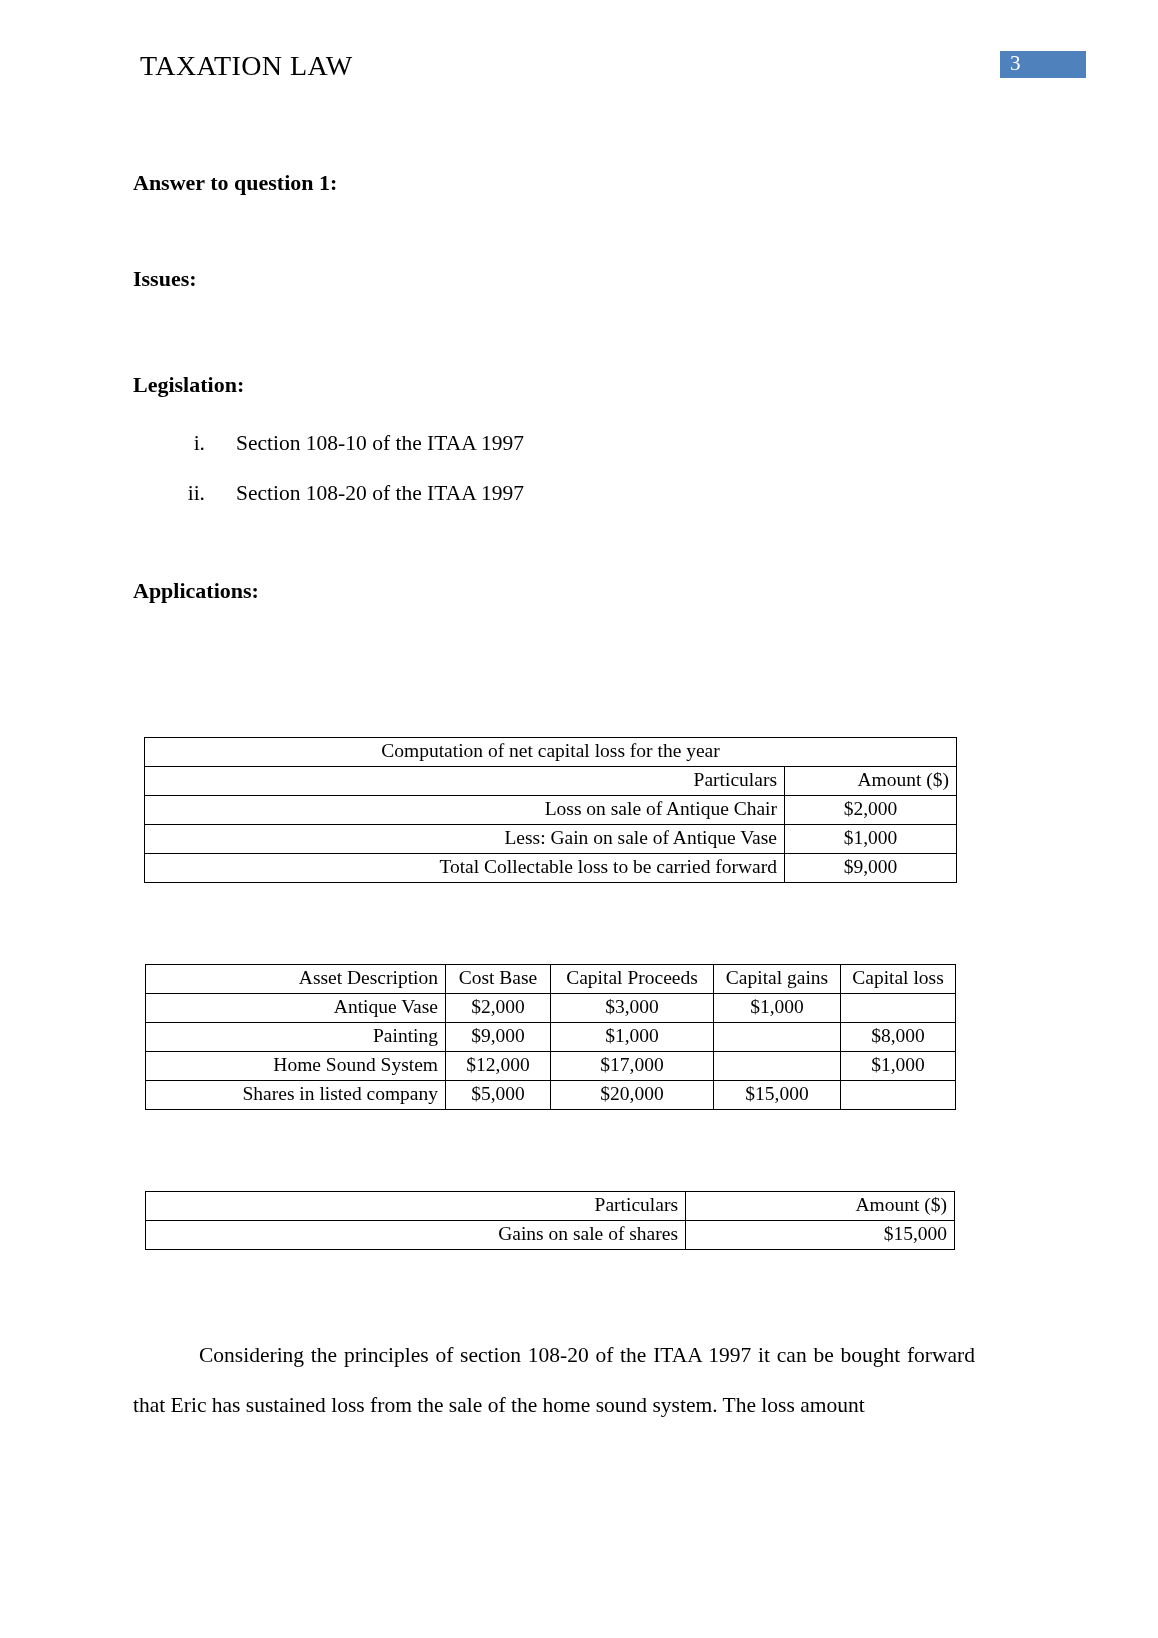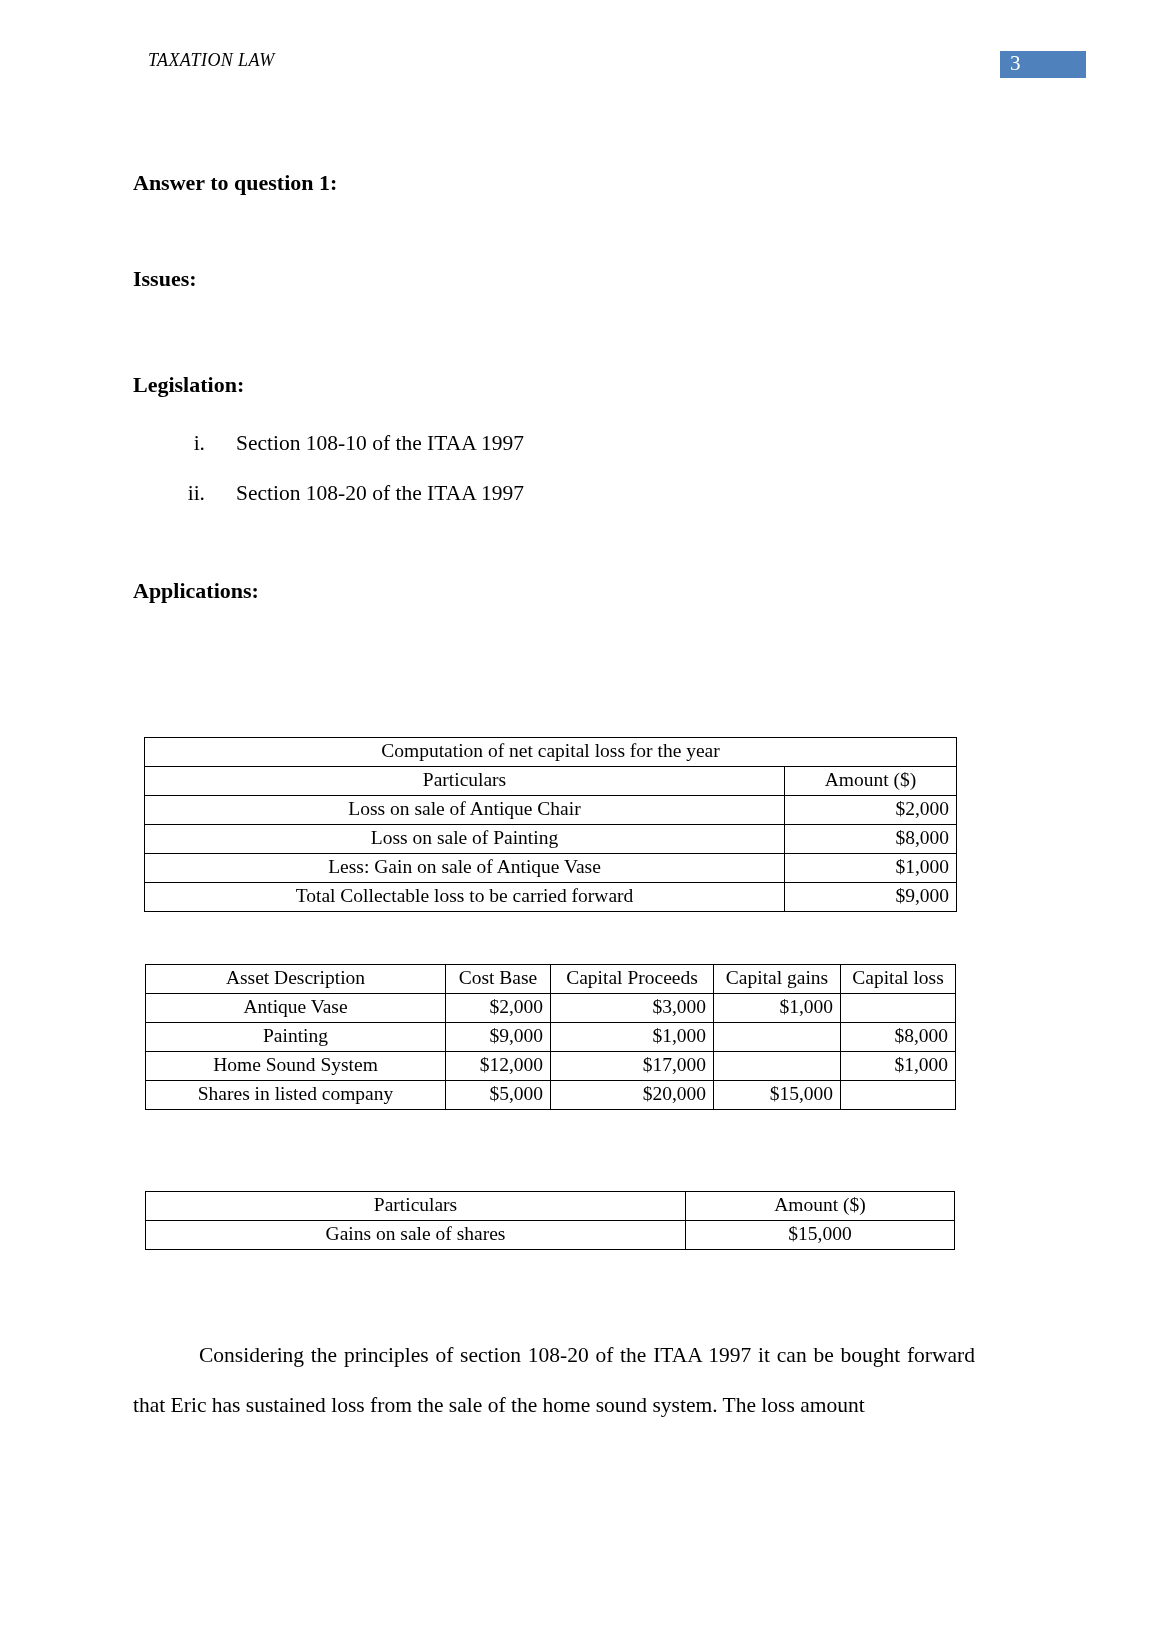--- a/index.html
+++ b/index.html
@@ -23,26 +23,25 @@
   
   .header {
     position: absolute;
     top: 50px;
     left: 0;
     width: 1158px;
     height: 40px;
   }
   .header-title {
     position: absolute;
-    left: 148px;
+    left: 140px;
     top: 0px;
-    font-size: 18px;
+    font-size: 28px;
     letter-spacing: 0.4px;
     white-space: nowrap;
-    font-style: italic;
   }
   .page-badge {
     position: absolute;
     left: 1000px;
     top: 1px;
     width: 86px;
     height: 27px;
     background: #4F81BD;
   }
   .page-badge span {
@@ -113,22 +112,22 @@
     border: 1px solid #000000;
     padding: 1px 7px 3px 7px;
     font-weight: normal;
     vertical-align: top;
     line-height: 24px;
     height: 24px;
     white-space: nowrap;
     overflow: hidden;
   }
   .t-center { text-align: center; margin-left: 16px; }
-  .t-right  { text-align: right; font-family: Liberation Serif, serif; }
-  .t-left   { text-align: center; }
+  .t-right  { text-align: center; font-family: Liberation Serif, serif; }
+  .t-left   { text-align: right; }
 
   
   .tbl-wrap-1 { position: absolute; left: 144px; top: 737px; }
   .tbl-wrap-2 { position: absolute; left: 145px; top: 964px; }
   .tbl-wrap-3 { position: absolute; left: 145px; top: 1191px; }
 
   .tbl1 { width: 812px; }
   .tbl2 { width: 810px; border-radius: 27px; }
   .tbl3 { width: 809px; }
 
@@ -196,24 +195,20 @@
         </tr>
         <tr>
           <td class="t-left">Particulars</td>
           <td class="t-left">Amount ($)</td>
         </tr>
         <tr>
           <td class="t-left">Loss on sale of Antique Chair</td>
           <td class="t-right">$2,000</td>
         </tr>
         <tr>
-          <td class="t-left">Loss on sale of Painting</td>
-          <td class="t-right">$8,000</td>
-        </tr>
-        <tr>
           <td class="t-left">Less: Gain on sale of Antique Vase</td>
           <td class="t-right">$1,000</td>
         </tr>
         <tr>
           <td class="t-left">Total Collectable loss to be carried forward</td>
           <td class="t-right">$9,000</td>
         </tr>
       </tbody>
     </table>
   </div>

